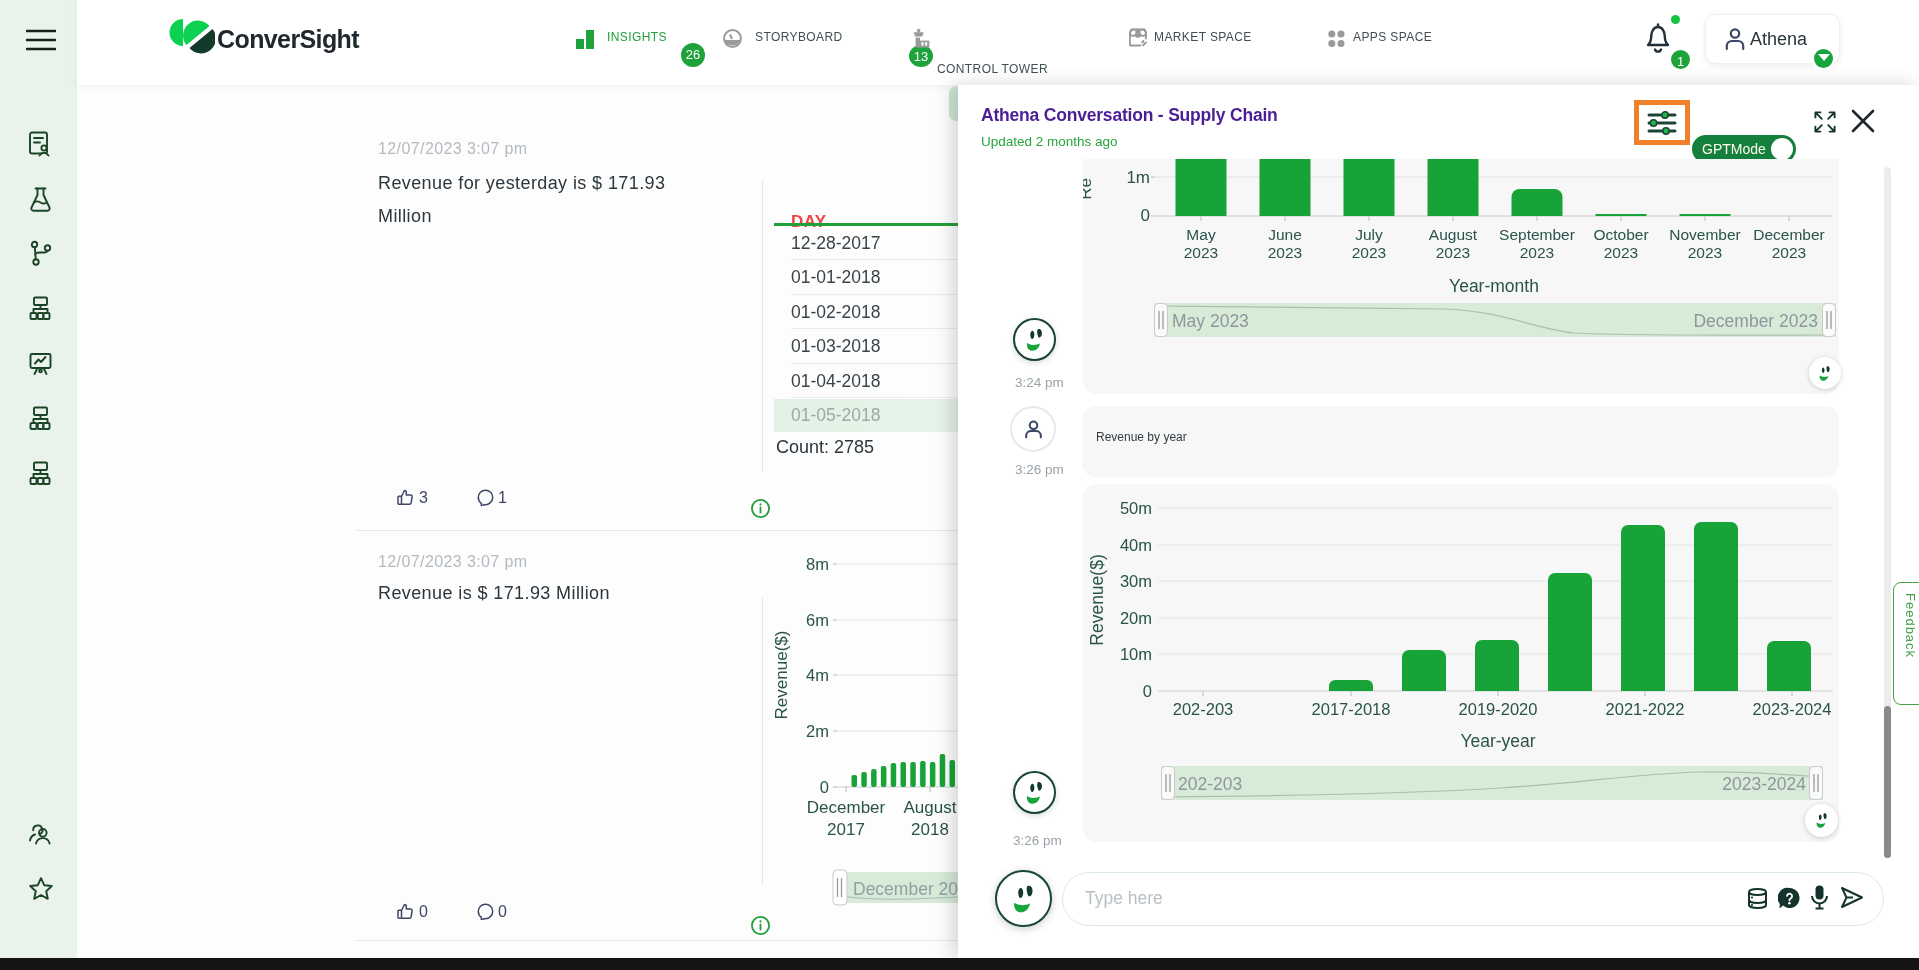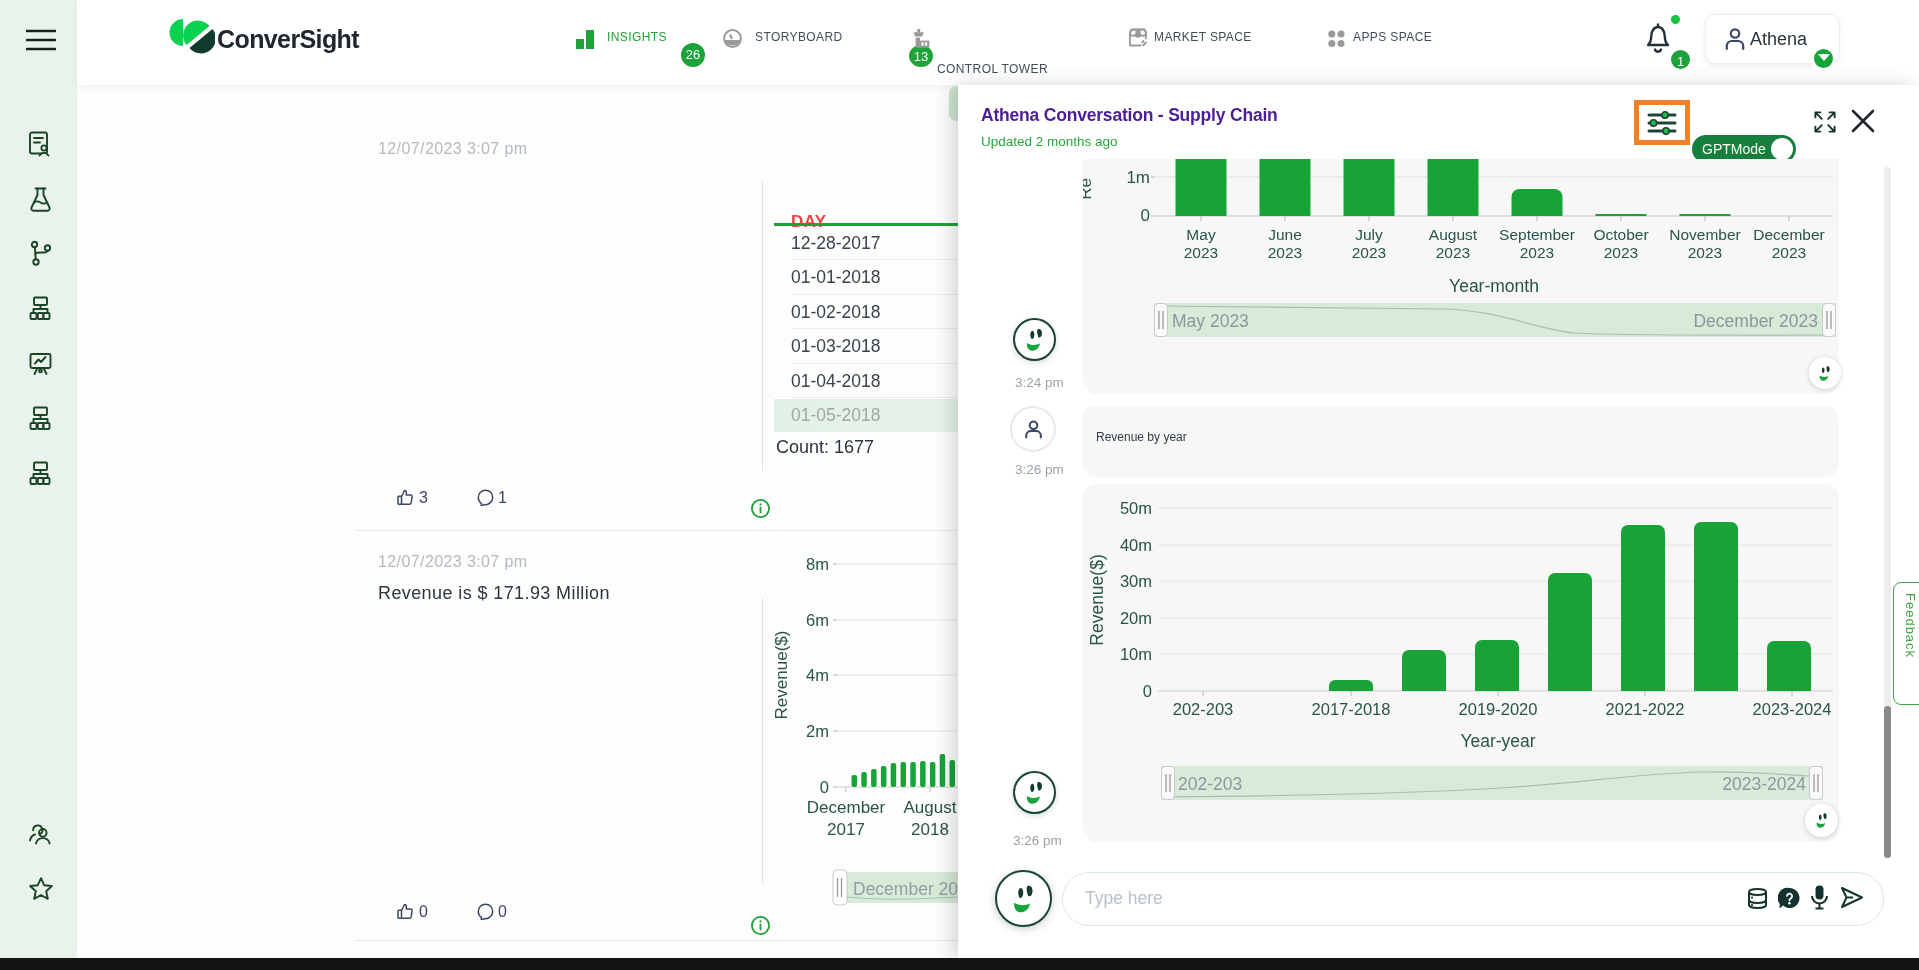--- a/index.html
+++ b/index.html
@@ -18,34 +18,35 @@
 .msgtxt { color:#2c363d; font-size:18px; letter-spacing:0.4px; }
 .card { background:#f7f7f7; }
 </style>
 </head>
 <body>
 <div id="app">
 
   <div id="main" class="abs" style="left:77px;top:85px;width:1842px;height:873px;background:#fdfdfd;">
 
     <div class="ts abs" style="left:301px;top:55px;">12/07/2023 3:07 pm</div>
+    <div class="msgtxt abs" style="left:301px;top:82px;width:310px;line-height:33px;">Revenue for yesterday is $ 171.93 Million</div>
 
     <div class="abs" style="left:685px;top:96px;width:1px;height:290px;background:#e3e3e3;"></div>
 
     <div class="abs" style="left:714px;top:127px;font-size:17px;font-weight:700;color:#ef4444;letter-spacing:0.4px;">DAY</div>
     <div class="abs" style="left:697px;top:138px;width:1145px;height:2.5px;background:#21a038;"></div>
     <div class="abs" style="left:714px;top:141px;width:1128px;font-size:17.5px;color:#39434a;">
       <div style="height:34.4px;line-height:34.4px;border-bottom:1px solid #ececec;">12-28-2017</div>
       <div style="height:34.4px;line-height:34.4px;border-bottom:1px solid #ececec;">01-01-2018</div>
       <div style="height:34.4px;line-height:34.4px;border-bottom:1px solid #ececec;">01-02-2018</div>
       <div style="height:34.4px;line-height:34.4px;border-bottom:1px solid #ececec;">01-03-2018</div>
       <div style="height:34.4px;line-height:34.4px;border-bottom:1px solid #ececec;">01-04-2018</div>
     </div>
     <div class="abs" style="left:697px;top:314px;width:1145px;height:33px;line-height:33px;background:linear-gradient(90deg,#e2f1e5,#f3faf4 60%,#fdfdfd);color:#9fa8a4;font-size:17.5px;padding-left:17px;">01-05-2018</div>
-    <div class="abs" style="left:699px;top:352px;font-size:18px;color:#2c363d;">Count: 1677</div>
+    <div class="abs" style="left:699px;top:352px;font-size:18px;color:#2c363d;">Count: 2785</div>
 
     <svg class="abs" style="left:320px;top:404px;" width="17" height="17" viewBox="0 0 17 17">
       <g fill="none" stroke="#3d4664" stroke-width="1.5" stroke-linejoin="round">
         <path d="M4.5 7.5 L7.5 1.5 a1.8 1.8 0 0 1 1.8 1.8 V6 h4.2 a1.6 1.6 0 0 1 1.6 1.9 l-1 6 a1.6 1.6 0 0 1 -1.6 1.3 H4.5"></path>
         <rect x="1" y="7.3" width="3.5" height="8" rx="0.8"></rect>
       </g>
     </svg>
     <div class="abs" style="left:342px;top:404px;font-size:16px;color:#3d4664;">3</div>
     <svg class="abs" style="left:400px;top:404px;" width="17" height="17" viewBox="0 0 17 17">
       <path d="M15.7 8.4 a7.2 7.2 0 1 0 -14.4 0 a7.2 7.2 0 0 0 3.1 5.9 l-0.1 3 2.9 -1.8 a7.2 7.2 0 0 0 8.5 -7.1 Z" fill="#fdfdfd" stroke="#3d4664" stroke-width="1.5"></path>

